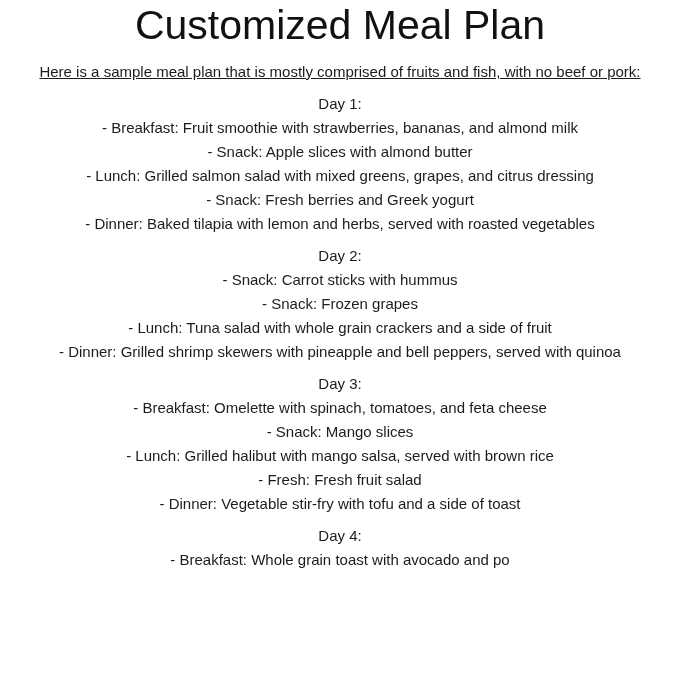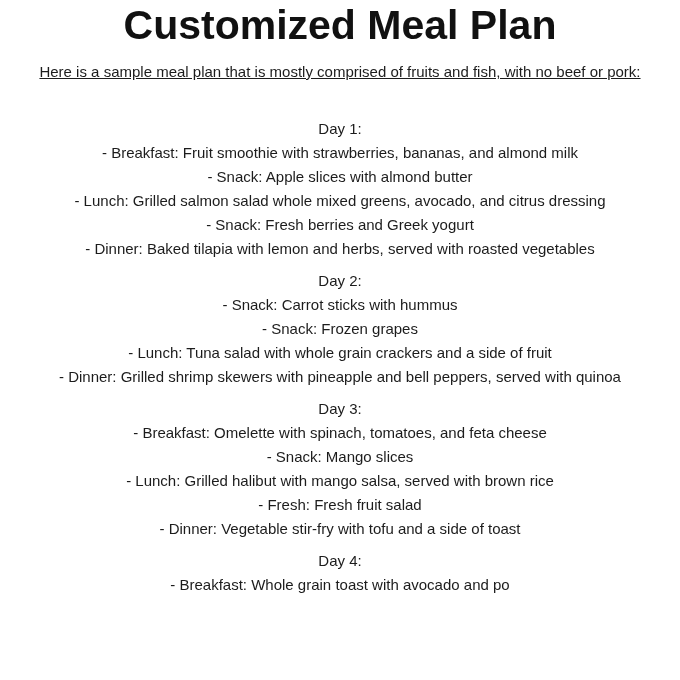--- a/index.html
+++ b/index.html
@@ -16,37 +16,37 @@
     color: #1c1c1c;
     font-family: "Liberation Sans", "DejaVu Sans", sans-serif;
     text-align: center;
     overflow: hidden;
   }
   .title {
     margin: 0;
     padding-top: 2px;
     font-size: 41px;
     line-height: 46px;
-    font-weight: 700;
+    font-weight: 400;
     letter-spacing: 0px;
     color: #111111;
   }
   .intro {
     margin: 12px 10px 0 10px;
     font-size: 15px;
     line-height: 24px;
     font-weight: 300;
     color: #1c1c1c;
     text-decoration: underline;
   }
   .day-block {
     margin-top: 8px;
   }
   .day-block.first {
-    margin-top: 33px;
+    margin-top: 8px;
   }
   .day-label,
   .meal-line {
     font-size: 15px;
     line-height: 24px;
     font-weight: 300;
     color: #1c1c1c;
     white-space: nowrap;
   }
 </style>
@@ -56,21 +56,21 @@
 <div class="page">
 
   <h1 class="title">Customized Meal Plan</h1>
 
   <div class="intro">Here is a sample meal plan that is mostly comprised of fruits and fish, with no beef or pork:</div>
 
   <div class="day-block first">
     <div class="day-label">Day 1:</div>
     <div class="meal-line">- Breakfast: Fruit smoothie with strawberries, bananas, and almond milk</div>
     <div class="meal-line">- Snack: Apple slices with almond butter</div>
-    <div class="meal-line">- Lunch: Grilled salmon salad whole mixed greens, avocado, and citrus dressing</div>
+    <div class="meal-line">- Lunch: Grilled salmon salad with mixed greens, grapes, and citrus dressing</div>
     <div class="meal-line">- Snack: Fresh berries and Greek yogurt</div>
     <div class="meal-line">- Dinner: Baked tilapia with lemon and herbs, served with roasted vegetables</div>
   </div>
 
   <div class="day-block">
     <div class="day-label">Day 2:</div>
     <div class="meal-line">- Snack: Carrot sticks with hummus</div>
     <div class="meal-line">- Snack: Frozen grapes</div>
     <div class="meal-line">- Lunch: Tuna salad with whole grain crackers and a side of fruit</div>
     <div class="meal-line">- Dinner: Grilled shrimp skewers with pineapple and bell peppers, served with quinoa</div>

